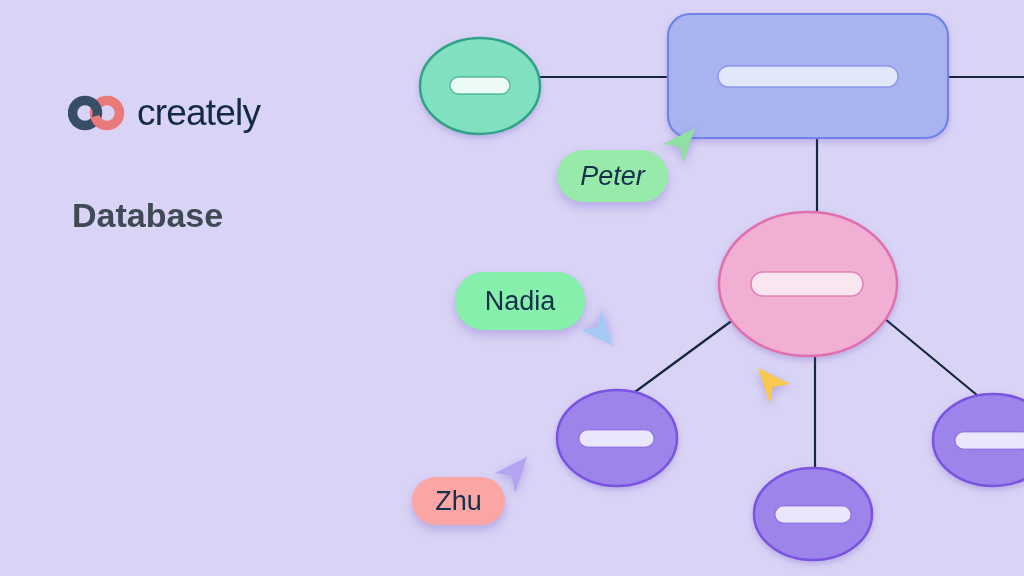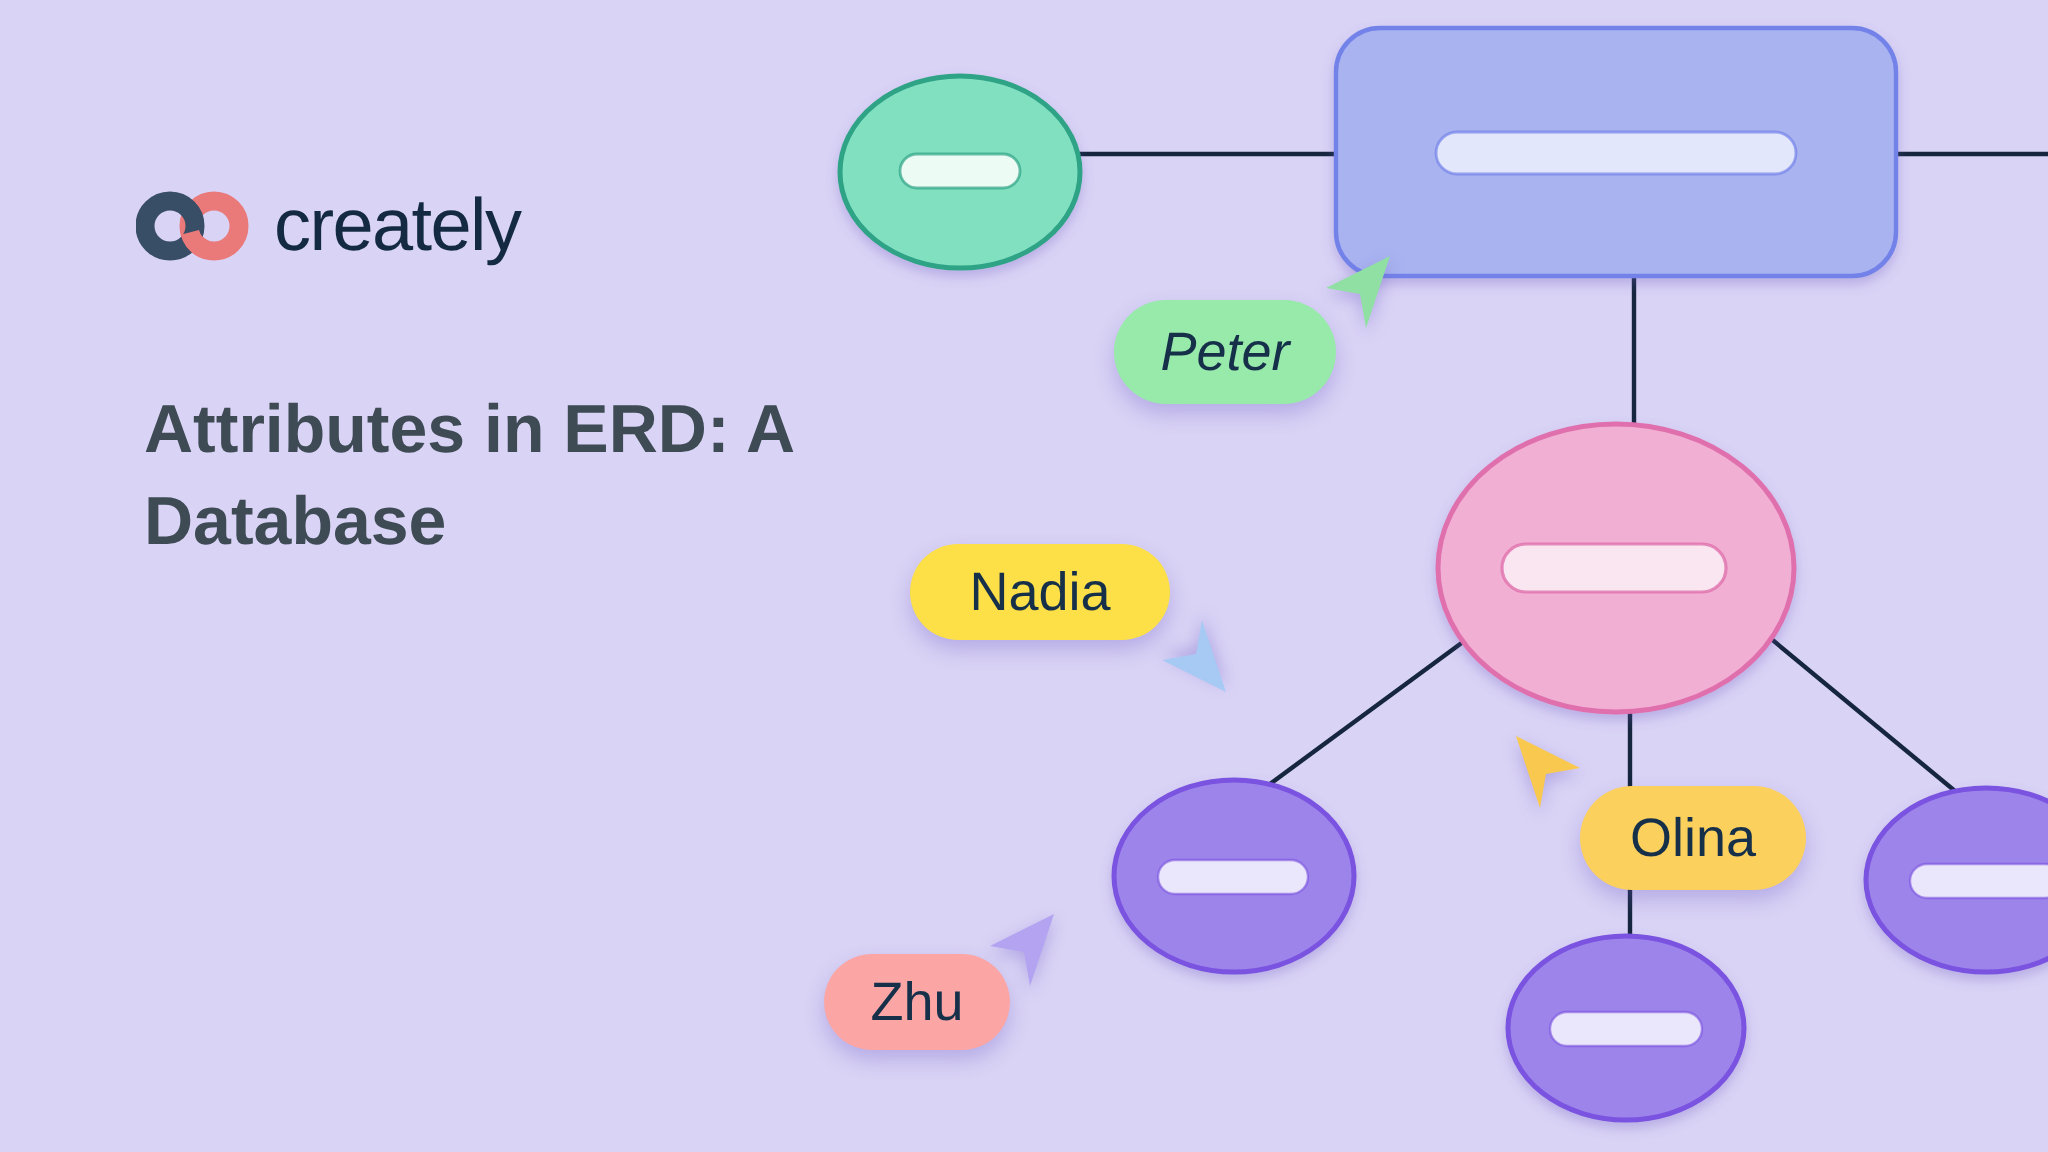--- a/index.html
+++ b/index.html
@@ -21,21 +21,21 @@
   .heading span { display:block; }
 
   
   .name-pill {
     position:absolute; border-radius:28px;
     display:flex; align-items:center; justify-content:center;
     font-size:27px; color:#16304A;
     box-shadow:0 5px 10px rgba(104,84,196,0.30);
   }
   #peter-pill { left:557px; top:150px; width:111px; height:52px; background:#98EAAB;font-style:italic; }
-  #nadia-pill { left:455px; top:272px; width:130px; height:48px; background:#fde047; }
+  #nadia-pill { left:455px; top:272px; width:130px; height:58px; background:#86efac; }
   #olina-pill { left:790px; top:393px; width:113px; height:52px; background:#FCD05D; }
   #zhu-pill   { left:412px; top:477px; width: 93px; height:48px; background:#fca5a5; }
 
   
   .cursor { position:absolute; width:36px; height:40px;
             filter:drop-shadow(0 3px 4px rgba(104,84,196,0.35)); }
   #peter-cursor { left:660px; top:126px; }
   #nadia-cursor { left:578px; top:308px; transform:scaleY(-1); }
   #olina-cursor { left:757px; top:366px; transform:scaleX(-1); }
   #zhu-cursor   { left:492px; top:455px; }
@@ -94,37 +94,35 @@
     <svg width="58" height="42" viewBox="0 0 58 42">
 
       <circle cx="39" cy="21" r="12.5" fill="none" stroke-width="9.5" stroke="#EA7A7A"></circle>
       <circle cx="17" cy="21" r="12.5" fill="none" stroke-width="9.5" stroke="#374E66"></circle>
       <path d="M 34.7 32.7 A 12.5 12.5 0 0 1 26.9 24.2" fill="none" stroke-width="9.5" stroke-linecap="butt" stroke="#EA7A7A"></path>
     </svg>
     <span class="logo-text">creately</span>
   </div>
 
   <h1 class="heading">
-    <span>Attributes in ERD: A</span>
     <span>Database</span>
   </h1>
 
   <svg id="peter-cursor" class="cursor" viewBox="0 0 36 40">
     <polygon points="35,2 3,18 20,21 23,38" fill="#90DFA3"></polygon>
   </svg>
   <div id="peter-pill" class="name-pill">Peter</div>
 
   <svg id="nadia-cursor" class="cursor" viewBox="0 0 36 40">
     <polygon points="35,2 3,18 20,21 23,38" fill="#A6CAF3"></polygon>
   </svg>
   <div id="nadia-pill" class="name-pill">Nadia</div>
 
   <svg id="olina-cursor" class="cursor" viewBox="0 0 36 40">
     <polygon points="35,2 3,18 20,21 23,38" fill="#F9C84E"></polygon>
   </svg>
-  <div id="olina-pill" class="name-pill">Olina</div>
 
   <svg id="zhu-cursor" class="cursor" viewBox="0 0 36 40">
     <polygon points="35,2 3,18 20,21 23,38" fill="#B3A3F0"></polygon>
   </svg>
   <div id="zhu-pill" class="name-pill">Zhu</div>
 
 </div>
 
 </body></html>

